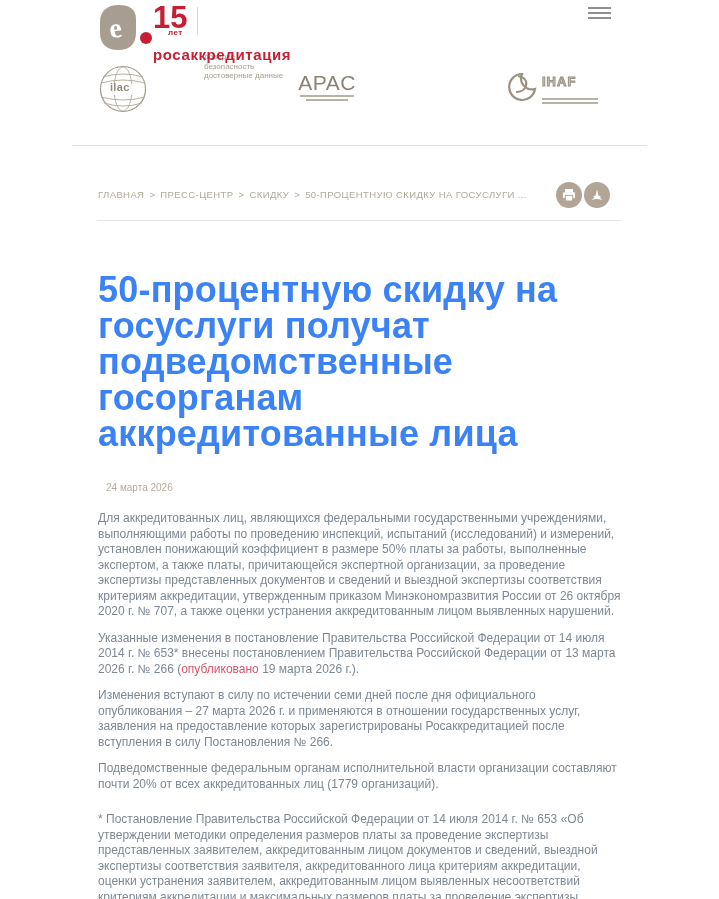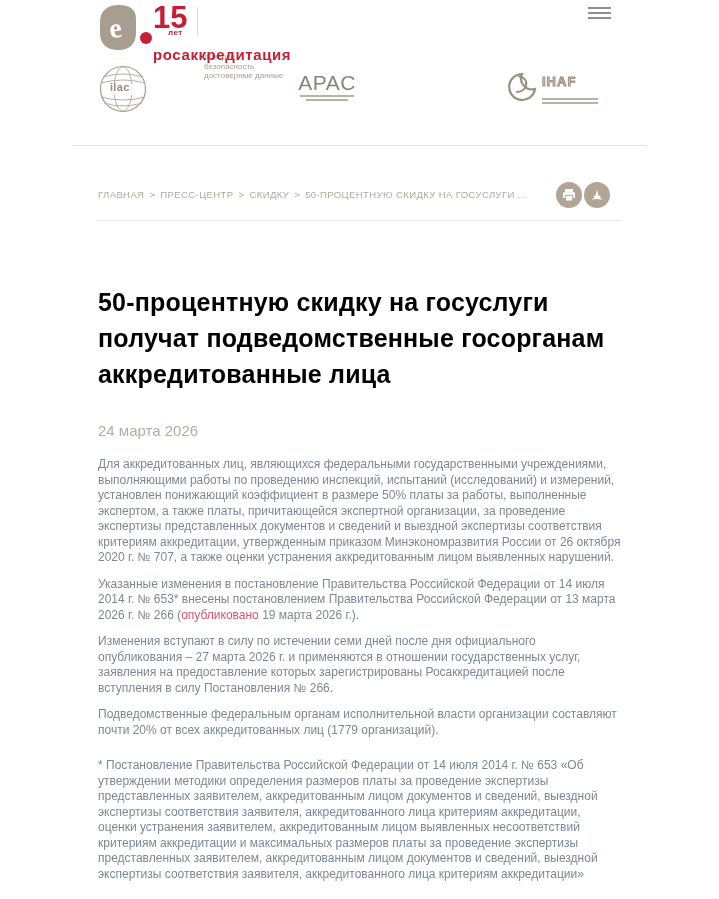--- a/index.html
+++ b/index.html
@@ -54,23 +54,23 @@
   .circle-btn { position:absolute; top:0; width:26px; height:26px; border-radius:50%;
                 background:#b2a595; border:none; padding:0; cursor:pointer; }
   .circle-btn.print { left:0; }
   .circle-btn.pdf { left:28px; }
   .circle-btn svg { position:absolute; left:5px; top:5px; }
 
   .divider2 { position:absolute; left:97px; top:220px; width:524px; height:1px; background:#e7e7e7; }
 
   
   main { position:absolute; left:98px; top:260px; width:524px; }
-  h1 { margin:24px 0 0 0; font-size:25px; line-height:36px; font-weight:bold;
-       color:#000000; letter-spacing:0.2px; }
-  .pub-date { margin-top:30px; font-size:15px; color:#b6ad9f; }
+  h1 { margin:12px 0 0 0; font-size:36px; line-height:36px; font-weight:bold;
+       color:#3b82f6; letter-spacing:0.2px; }
+  .pub-date { margin-top:30px; font-size:10px; color:#b6ad9f;margin-left:8px; }
   p.body-p { margin:11px 0 0 0; font-size:12px; line-height:15.5px; color:#7d8894; }
   p.body-p.first { margin-top:18px; }
   p.body-p.footnote { margin-top:20px; }
   a.inline-link { color:#d5566b; text-decoration:none; cursor:pointer; }
 </style>
 </head>
 <body>
 
 <div class="page">
 

